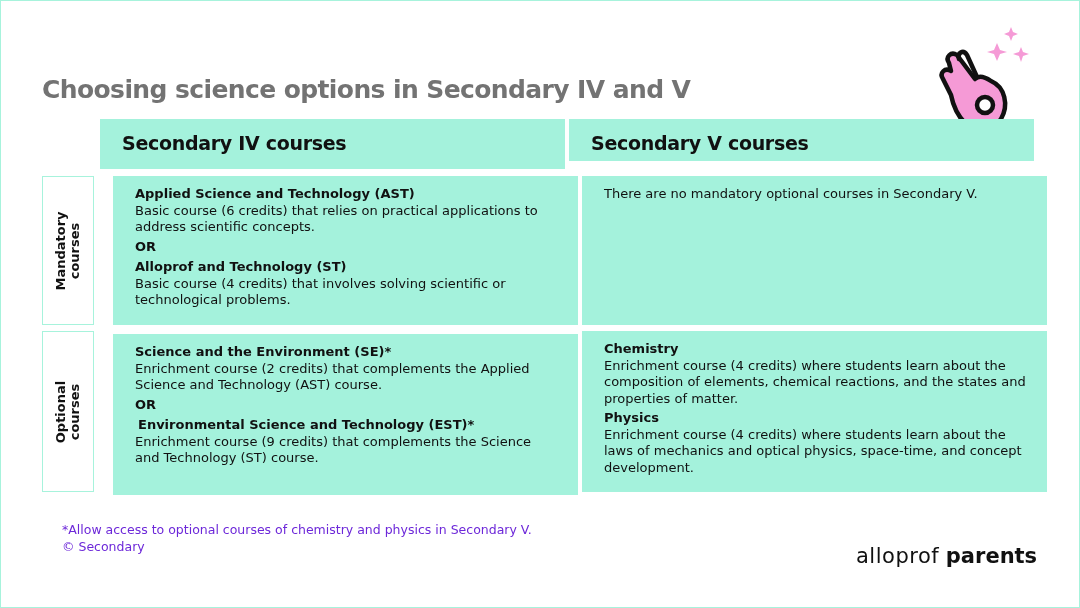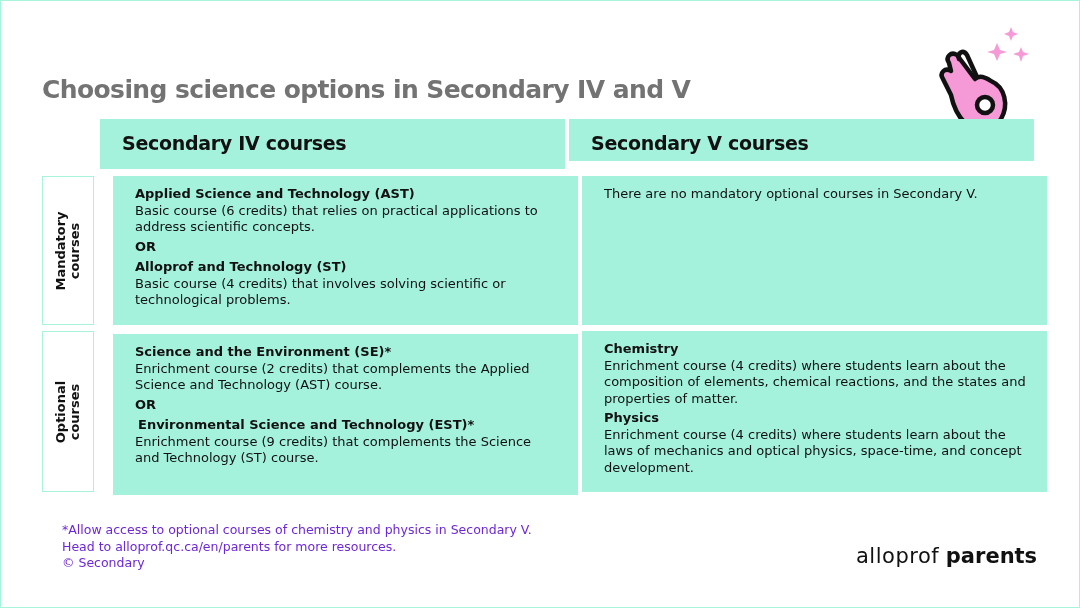--- a/index.html
+++ b/index.html
@@ -118,20 +118,19 @@
 
 <div class="cell body-cell" style="left:569px; top:331px; width:465px; height:161px;">
   <div class="course-title">Chemistry</div>
   <div class="course-desc">Enrichment course (4 credits) where students learn about the composition of elements, chemical reactions, and the states and properties of matter.</div>
   <div class="course-title" style="margin-top:2px;">Physics</div>
   <div class="course-desc">Enrichment course (4 credits) where students learn about the laws of mechanics and optical physics, space-time, and concept development.</div>
 </div>
 
 <div class="footer">
   <div>*Allow access to optional courses of chemistry and physics in Secondary V.</div>
-  <div>Head to alloprof.qc.ca/en/parents for more resources.</div>
   <div>© Secondary</div>
 </div>
 
 <div class="logo">
   <span class="light">alloprof</span>
   <span class="bold">parents</span>
 </div>
 
 </body></html>

